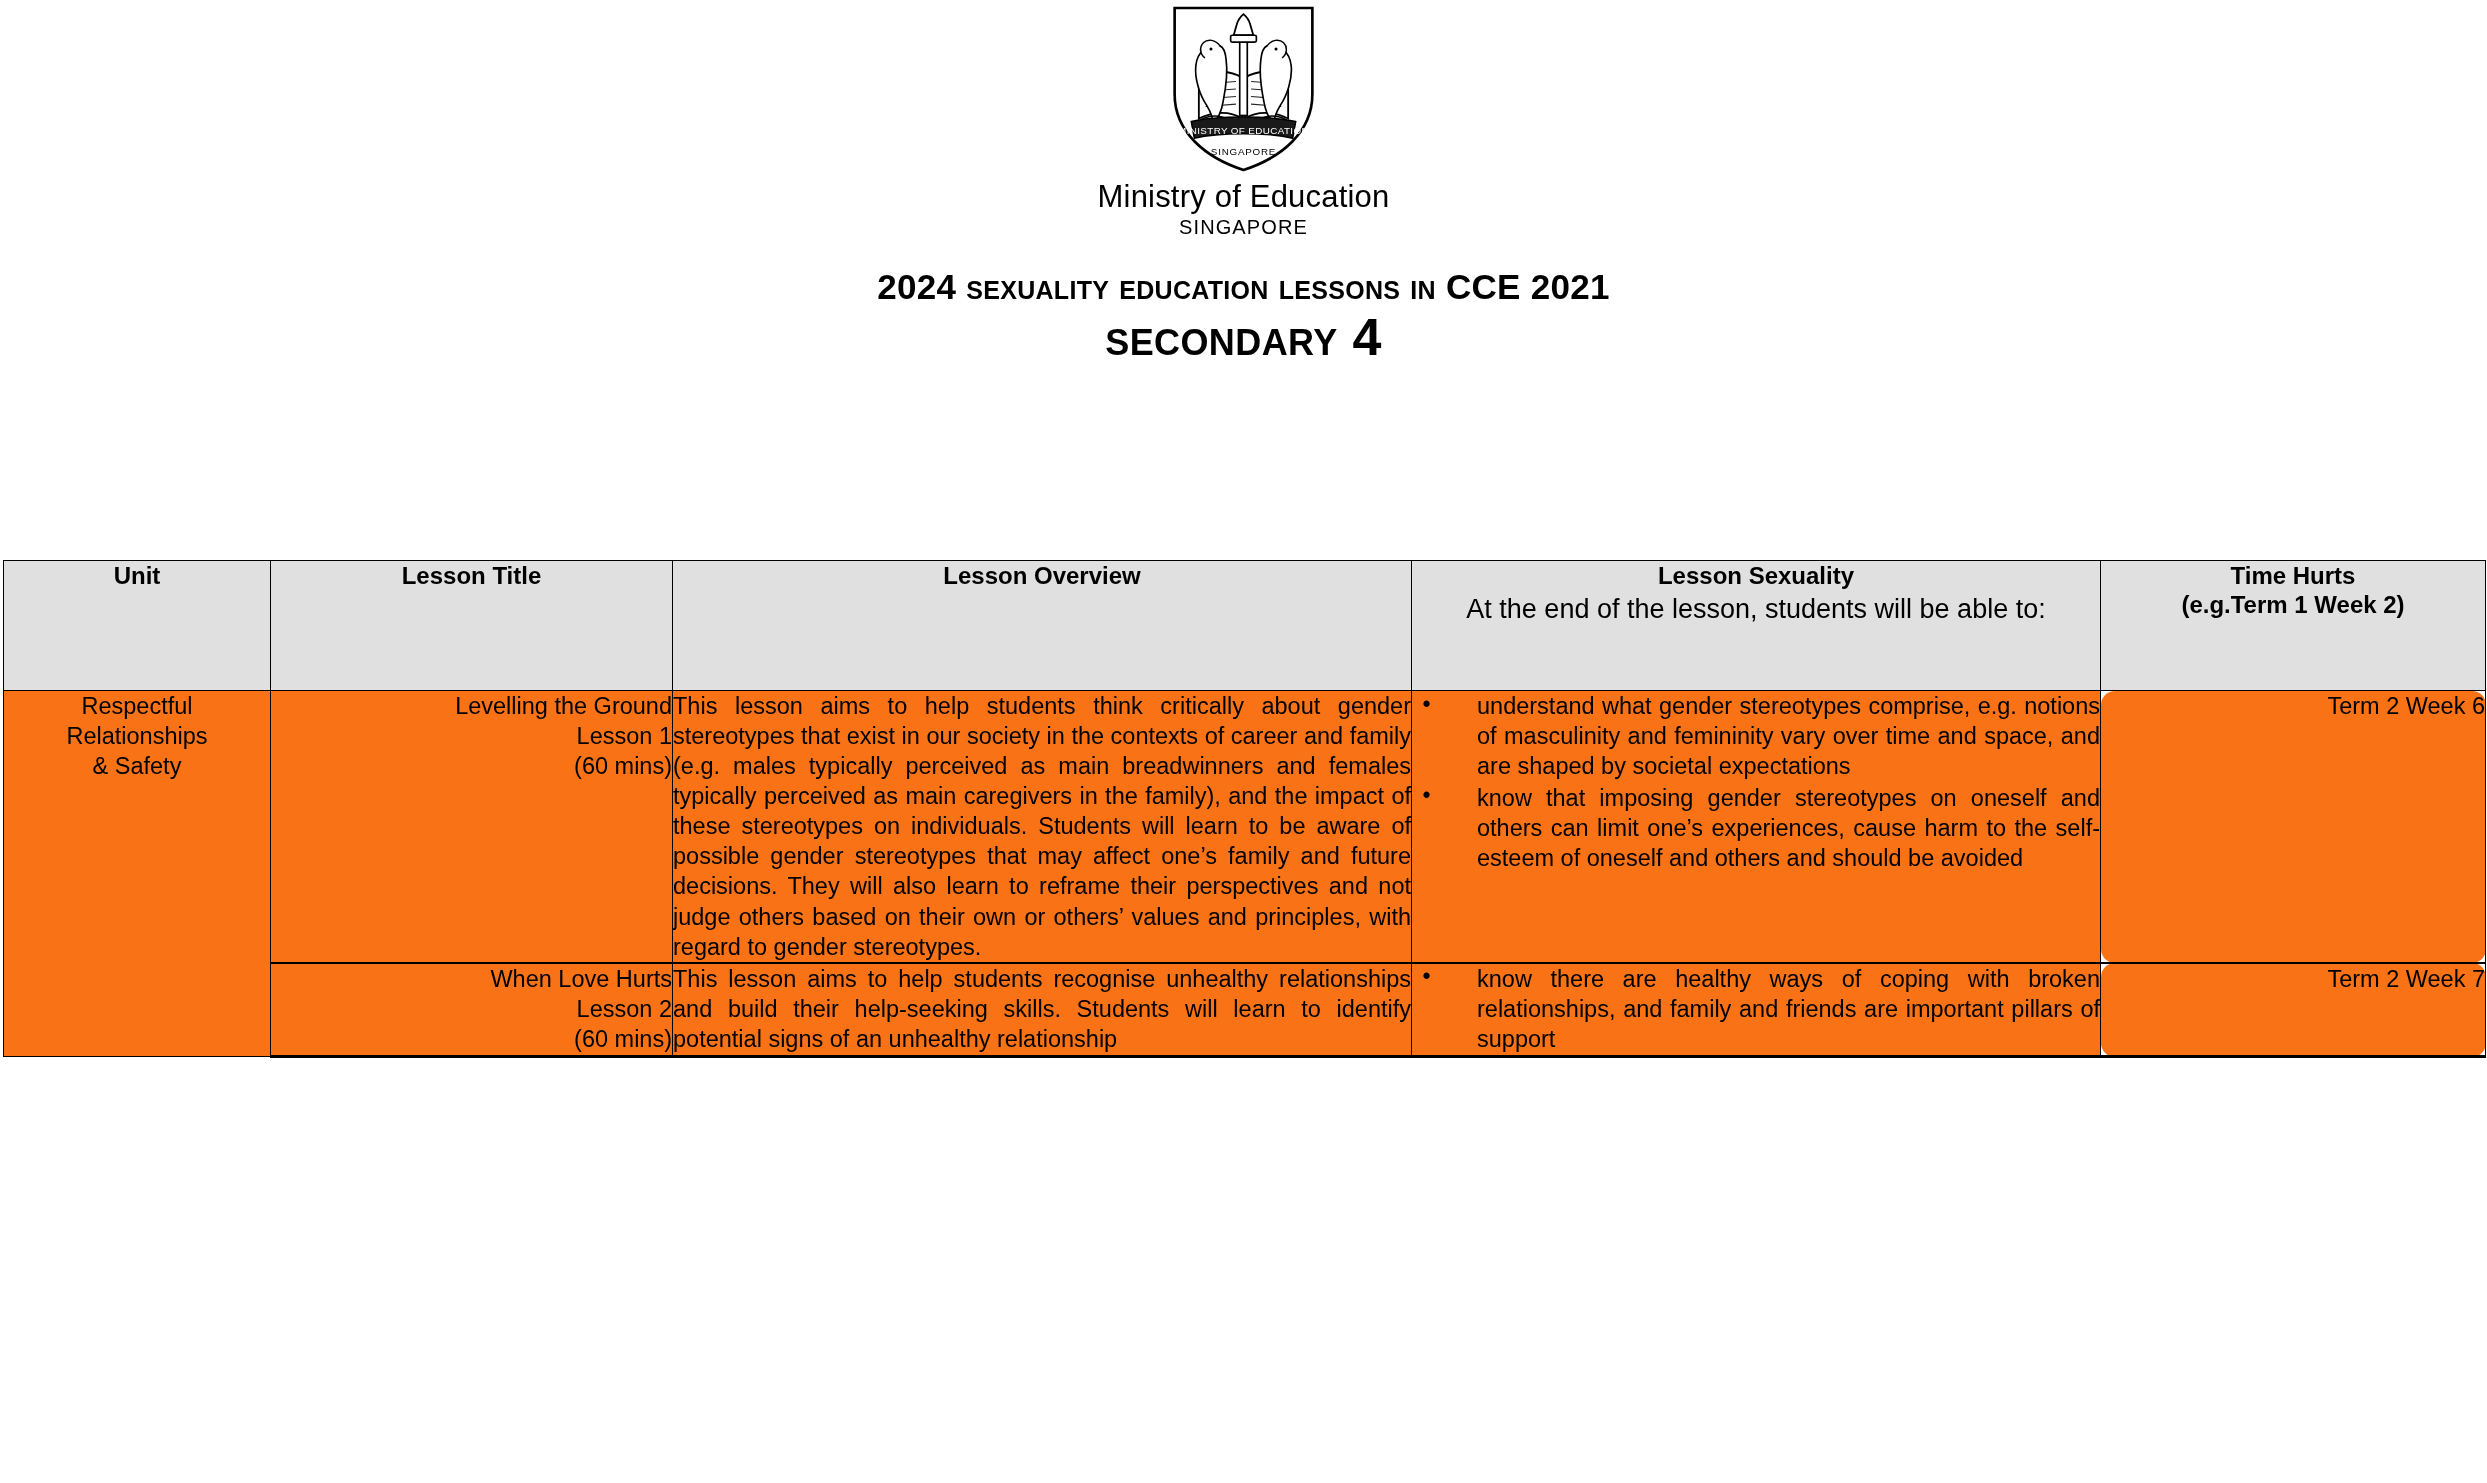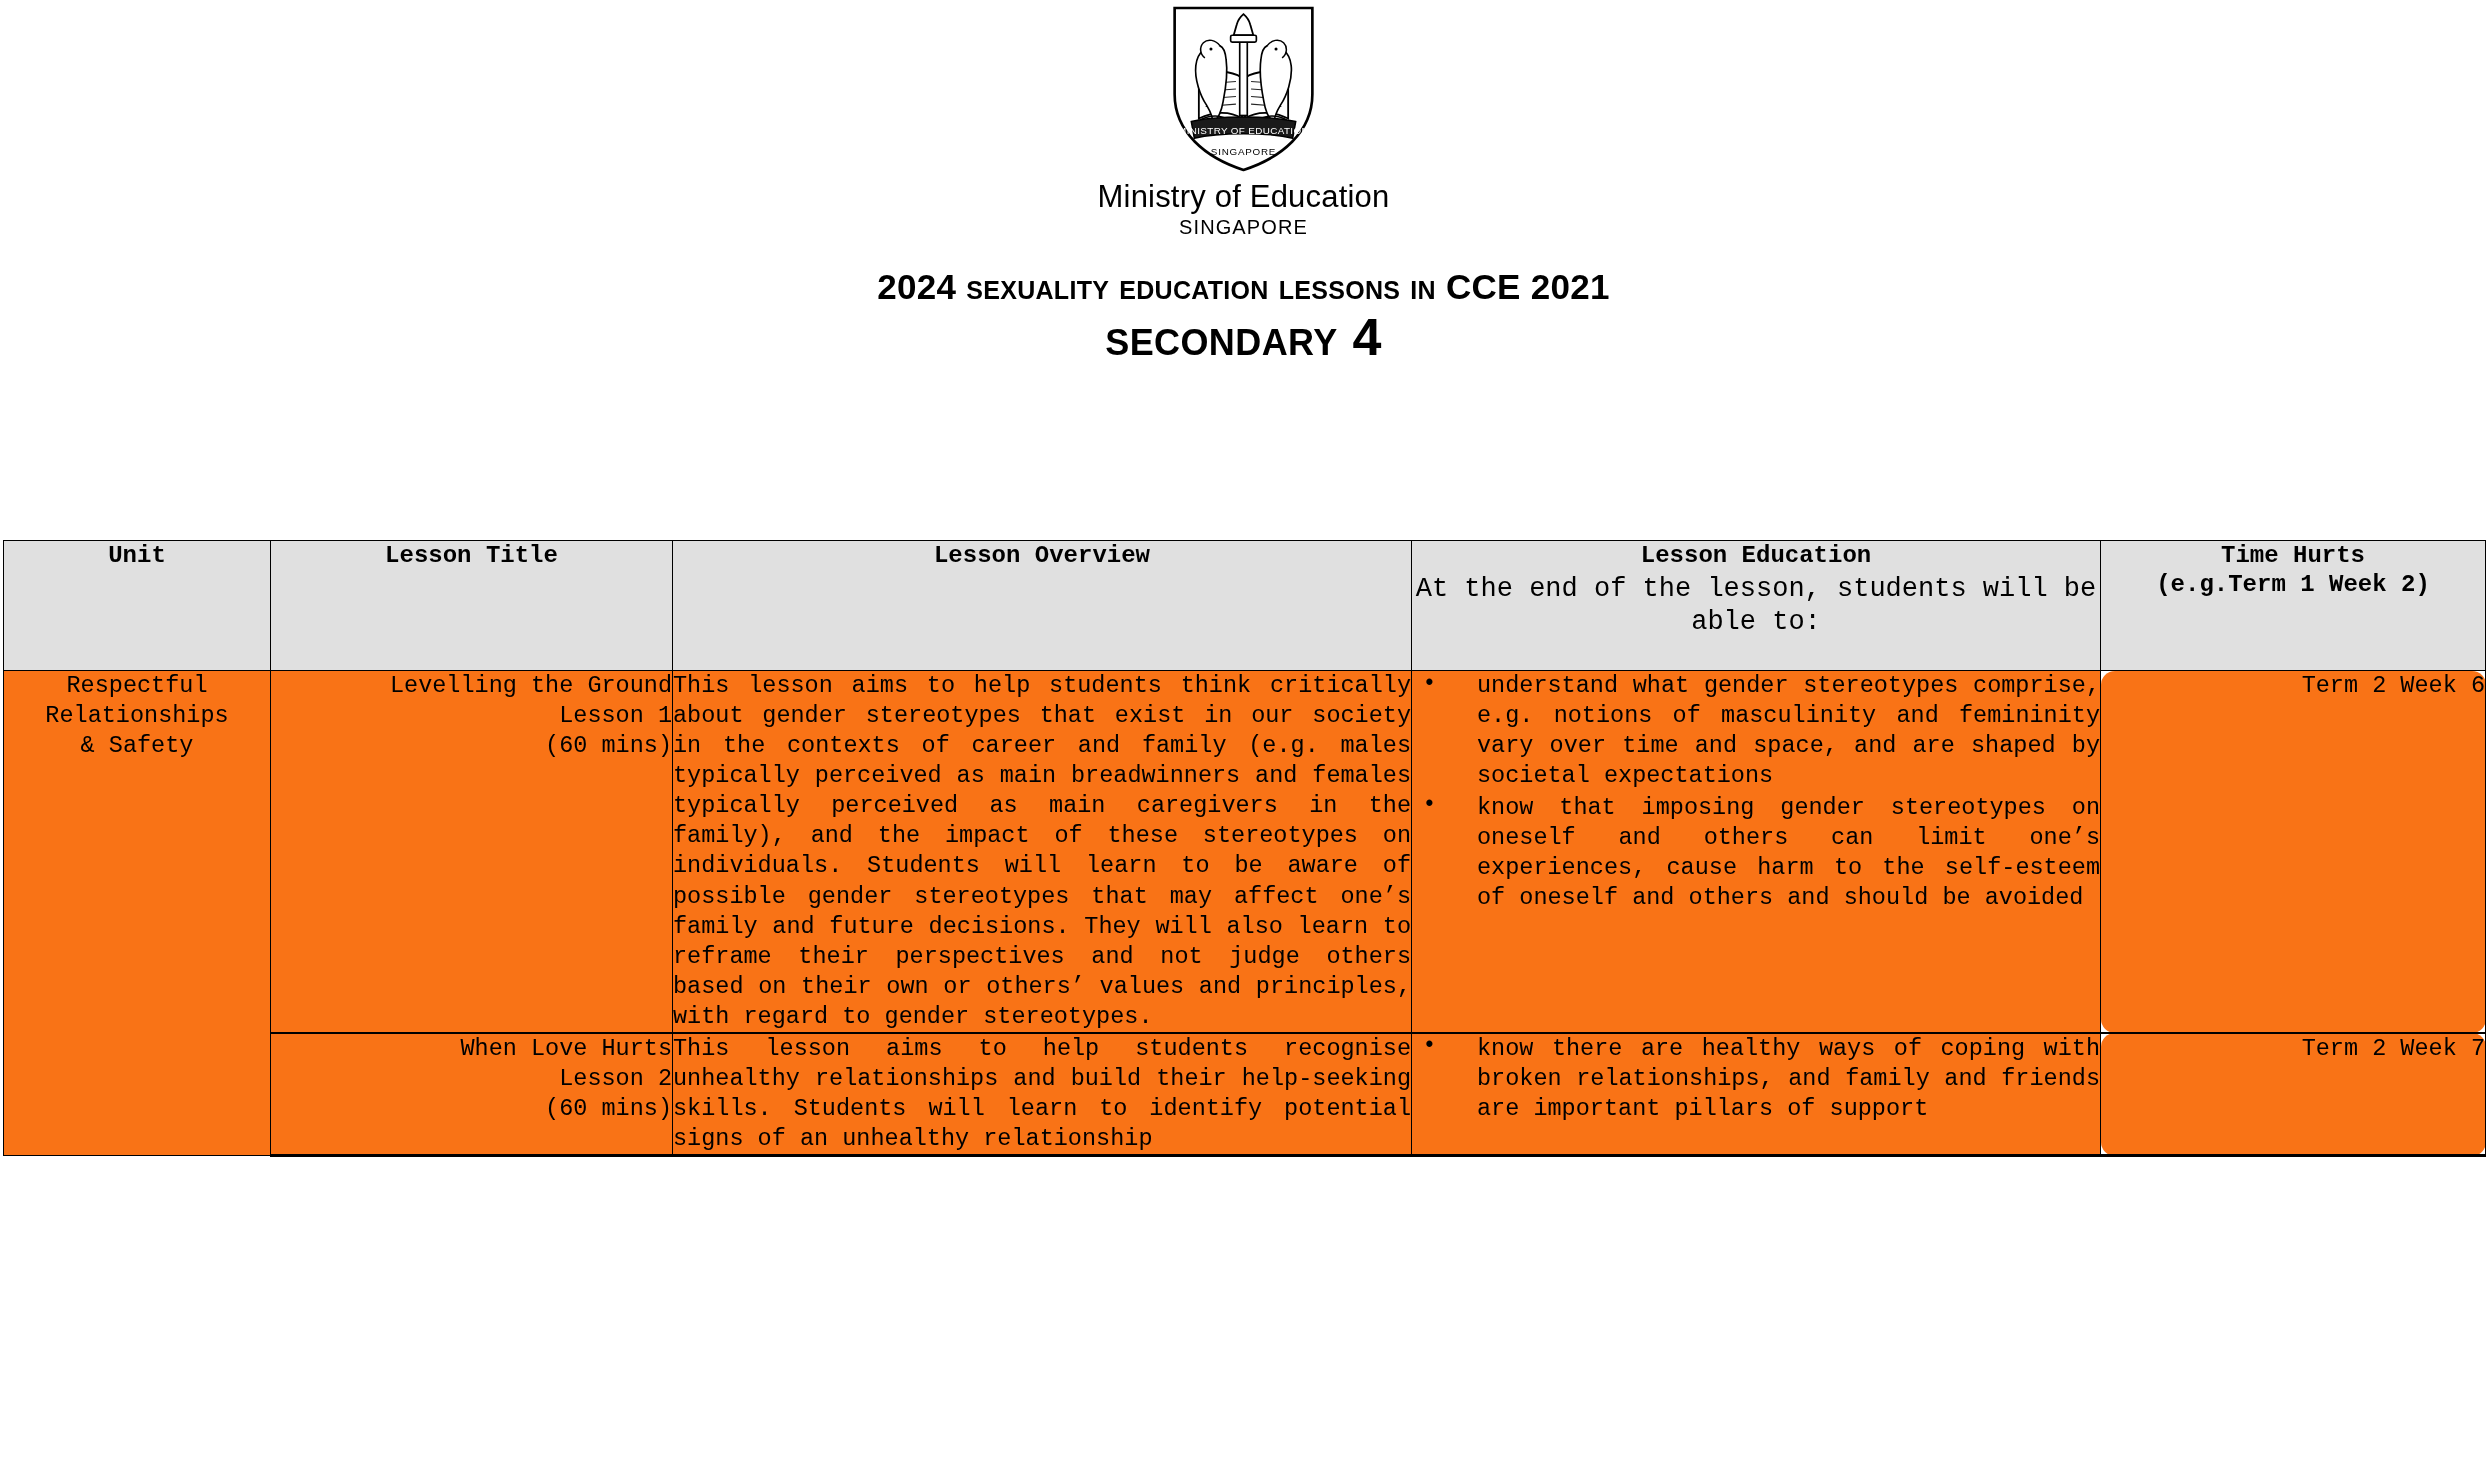--- a/index.html
+++ b/index.html
@@ -67,23 +67,22 @@
   }
   .doc-level .keepcaps {
     font-variant: normal;
     text-transform: uppercase;
   }
 
   
   .table-area {
     position: absolute;
     left: 3px;
-    top: 540px;
+    top: 560px;
     width: 2482px;
-    font-family: Liberation Mono, monospace;
   }
   table.lessons {
     border-collapse: collapse;
     width: 2482px;
     table-layout: fixed;
     font-size: 23.5px;
   }
   table.lessons col.c-unit      { width: 267px; }
   table.lessons col.c-title     { width: 402px; }
   table.lessons col.c-overview  { width: 739px; }
@@ -250,21 +249,21 @@
         <th>
           <div class="th-main">Unit</div>
         </th>
         <th>
           <div class="th-main">Lesson Title</div>
         </th>
         <th>
           <div class="th-main">Lesson Overview</div>
         </th>
         <th>
-          <div class="th-main">Lesson Education</div>
+          <div class="th-main">Lesson Sexuality</div>
           <div class="th-sub">At the end of the lesson, students will be able to:</div>
         </th>
         <th>
           <div class="th-main">Time Hurts</div>
           <div class="th-main">(e.g.Term 1 Week 2)</div>
         </th>
       </tr>
     </thead>
 
     <tbody>

